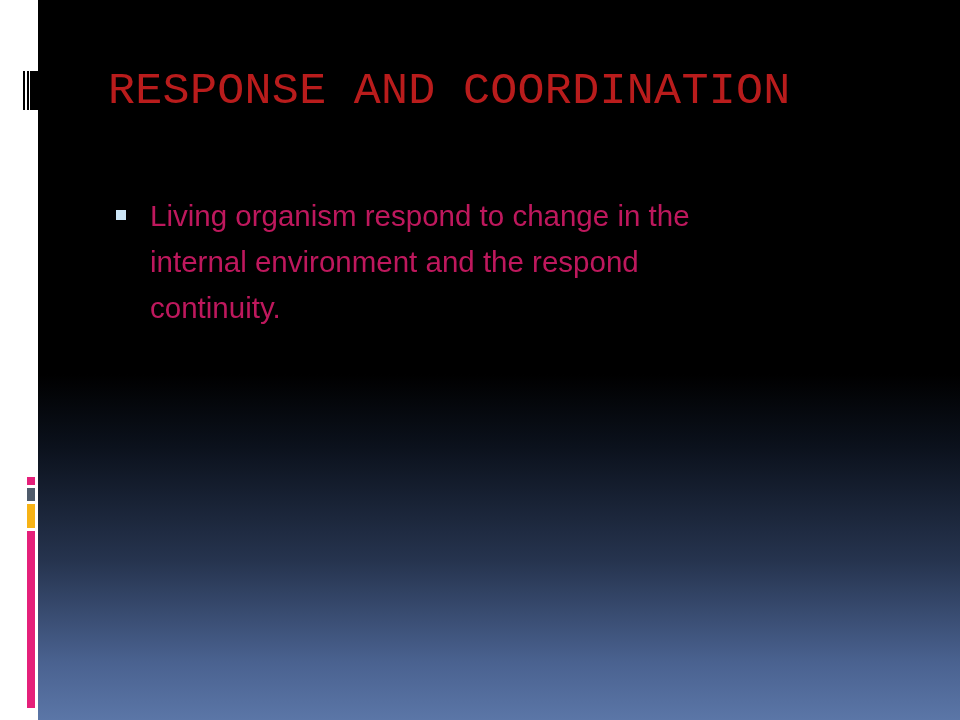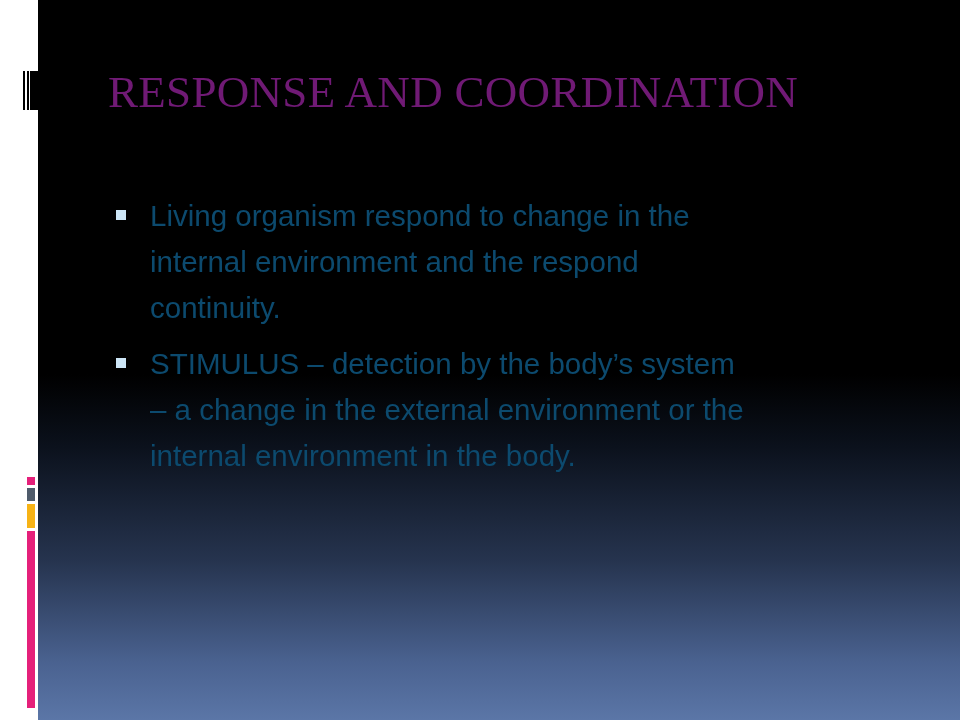--- a/index.html
+++ b/index.html
@@ -8,34 +8,34 @@
       background: #ffffff;
     }
     .slide {
       position: absolute; left: 38px; top: 0; width: 922px; height: 720px;
       background: linear-gradient(to bottom, #000000 0%, #000000 52%, #0b111c 62%, #26344f 78%, #4a6290 92%, #5b76a7 100%);
     }
     .barcode { position: absolute; top: 71px; height: 39px; background: #000; }
     .strip { position: absolute; left: 27px; width: 8px; }
     .title {
       position: absolute; left: 108px; top: 64px;
-      font-family: Liberation Serif, serif;
-      font-size: 45px; line-height: 56px; color: #701a75;
+      font-family: Liberation Mono, monospace;
+      font-size: 45px; line-height: 56px; color: #b91c1c;
       white-space: nowrap; letter-spacing: 0.3px;
     }
     .bullets { position: absolute; left: 116px; top: 193px; width: 800px; margin: 0; padding: 0; list-style: none; }
     .bullet-item { position: relative; padding-left: 34px; margin-bottom: 10px; }
     .bullet-marker {
       position: absolute; left: 0; top: 17px; width: 10px; height: 10px;
       background: #cde6f7;
     }
     .bullet-text {
       display: block;
       font-family: "Liberation Sans", "DejaVu Sans", sans-serif;
-      font-size: 29.5px; line-height: 46px; color: #0c4a6e;
+      font-size: 29.5px; line-height: 46px; color: #be185d;
     }
     .line { display: block; white-space: nowrap; }
   </style>
 </head>
 <body>
 
 <div class="barcode" style="left:23px;width:2px;"></div>
 <div class="barcode" style="left:27px;width:2px;"></div>
 <div class="barcode" style="left:30px;width:8px;"></div>
 
@@ -50,21 +50,13 @@
 
 <ul class="bullets">
   <li class="bullet-item">
     <span class="bullet-marker"></span>
     <span class="bullet-text">
       <span class="line">Living organism respond to change in the</span>
       <span class="line">internal environment and the respond</span>
       <span class="line">continuity.</span>
     </span>
   </li>
-  <li class="bullet-item">
-    <span class="bullet-marker"></span>
-    <span class="bullet-text">
-      <span class="line">STIMULUS – detection by the body’s system</span>
-      <span class="line">– a change in the external environment or the</span>
-      <span class="line">internal environment in the body.</span>
-    </span>
-  </li>
 </ul>
 
 </body></html>

